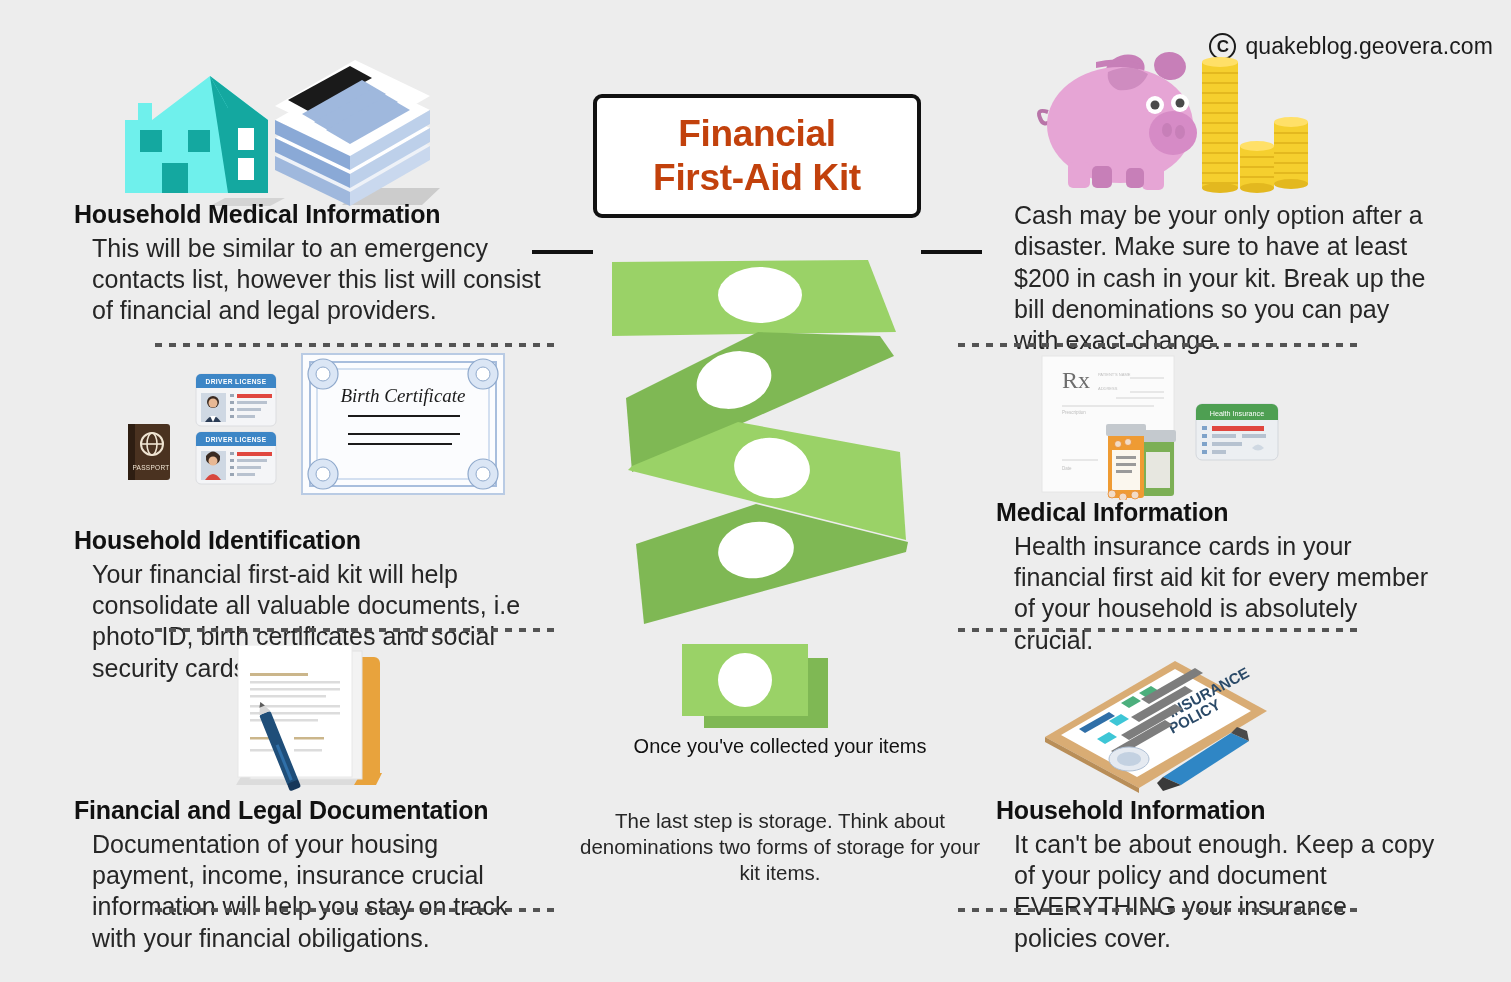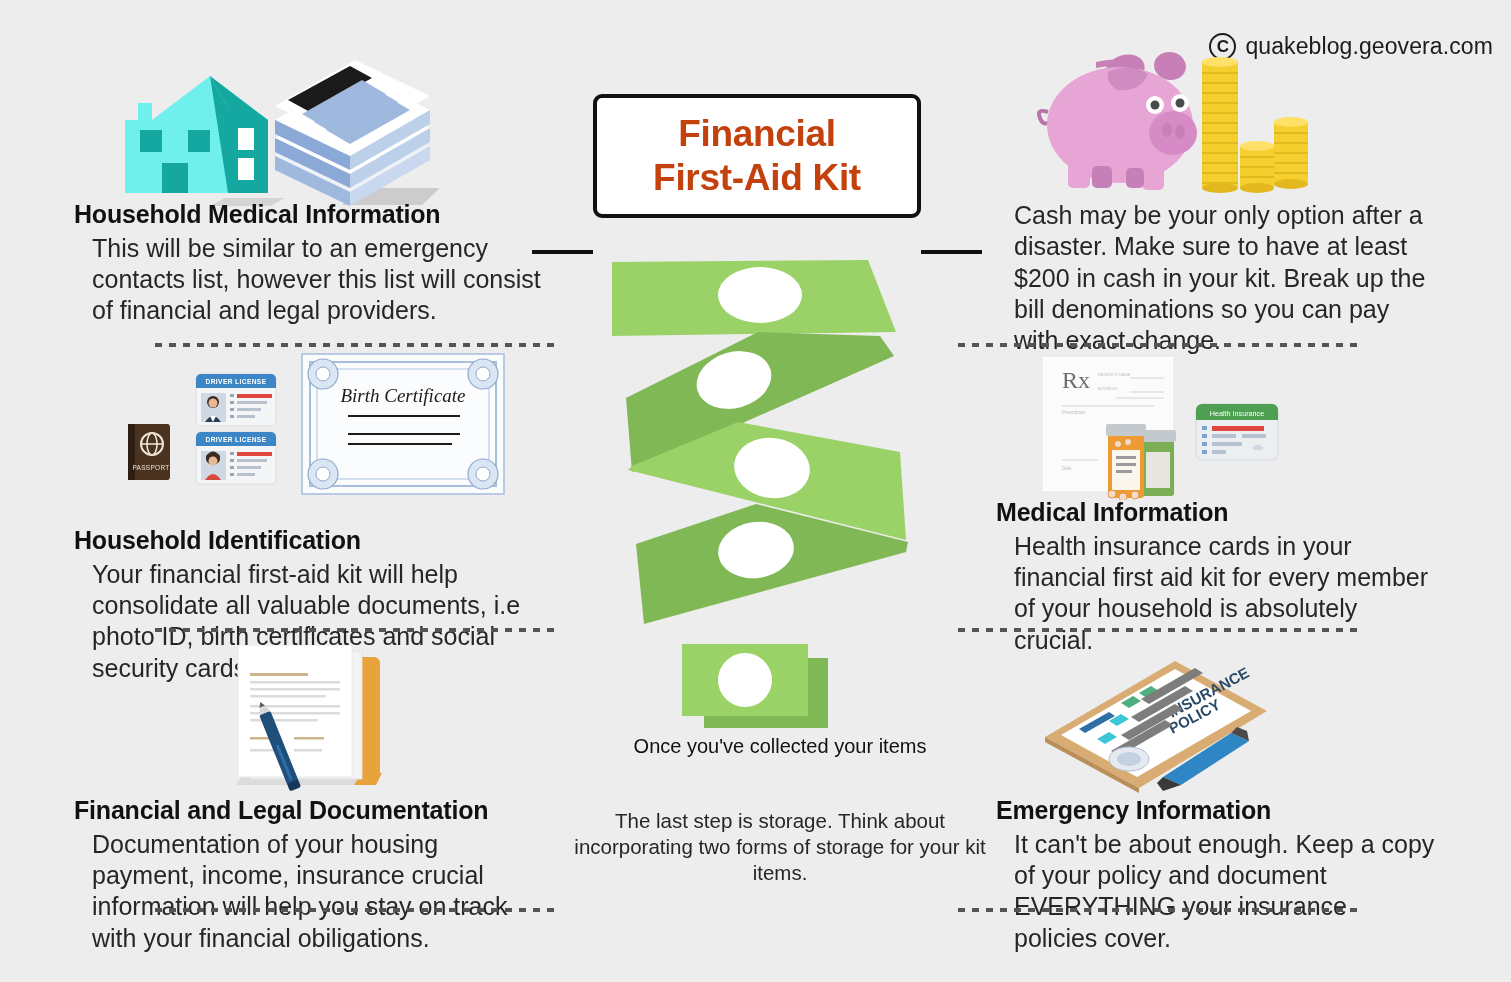--- a/index.html
+++ b/index.html
@@ -430,21 +430,21 @@
     <ellipse cx="94" cy="114" rx="12" ry="7" fill="#c3d1e1"></ellipse>
 
     <g>
       <polygon points="196,88 214,96 146,140 128,132" fill="#2f86c5"></polygon>
       <polygon points="196,88 214,96 212,86 202,82" fill="#4a4a4a"></polygon>
       <polygon points="128,132 146,140 128,146 122,138" fill="#3a3a3a"></polygon>
     </g>
   </svg>
 
   <div class="panel" style="left:996px; top:796px; width:440px;">
-    <h2>Emergency Information</h2>
+    <h2>Household Information</h2>
     <p>It can't be about enough. Keep a copy of your policy and document EVERYTHING your insurance policies cover.</p>
   </div>
   <div class="divider" style="left:958px; top:908px; width:402px;"></div>
 
   <svg class="art" style="left:608px; top:252px;" width="320" height="380" viewBox="0 0 320 380">
 
     <polygon points="4,10 260,8 288,80 4,84" fill="#9ad267"></polygon>
     <ellipse cx="152" cy="43" rx="42" ry="28" fill="#ffffff"></ellipse>
 
     <polygon points="150,80 272,84 286,104 24,220 18,146" fill="#7fb854"></polygon>
@@ -457,15 +457,15 @@
     <ellipse cx="148" cy="298" rx="38" ry="28" fill="#ffffff" transform="rotate(-8 148 298)"></ellipse>
   </svg>
 
   <svg class="art" style="left:676px; top:636px;" width="160" height="100" viewBox="0 0 160 100">
     <rect x="28" y="22" width="124" height="70" fill="#7fb854"></rect>
     <rect x="6" y="8" width="126" height="72" fill="#9ad267"></rect>
     <circle cx="69" cy="44" r="27" fill="#ffffff"></circle>
   </svg>
 
   <div class="center-head">Once you've collected your items</div>
-  <div class="center-body">The last step is storage. Think about incorporating two forms of storage for your kit items.</div>
+  <div class="center-body">The last step is storage. Think about denominations two forms of storage for your kit items.</div>
 
 </div>
 
 </body></html>

